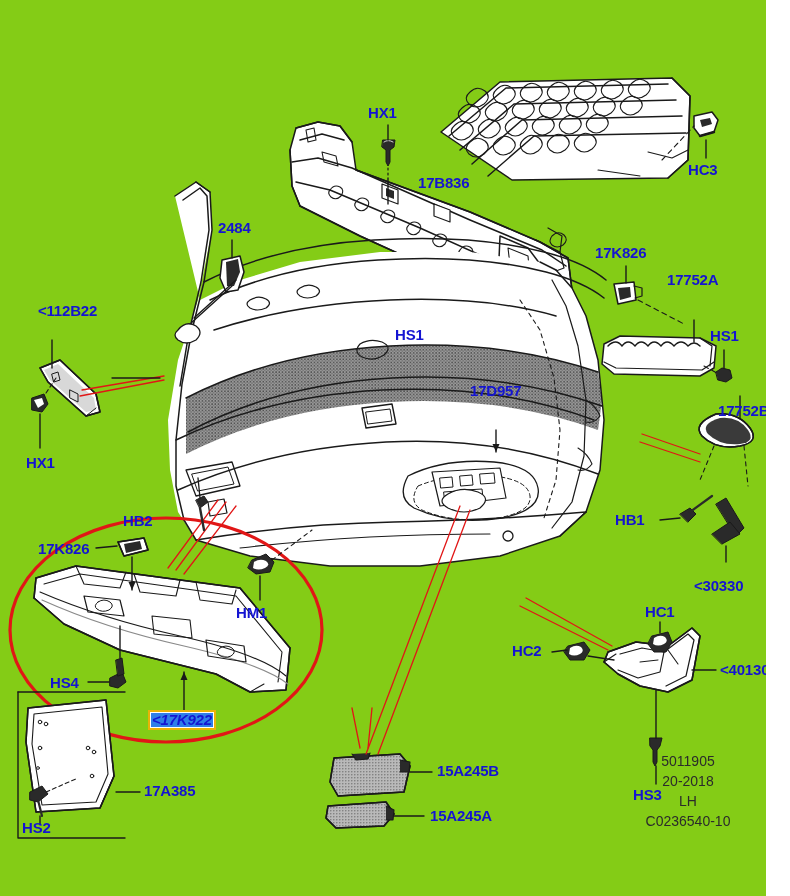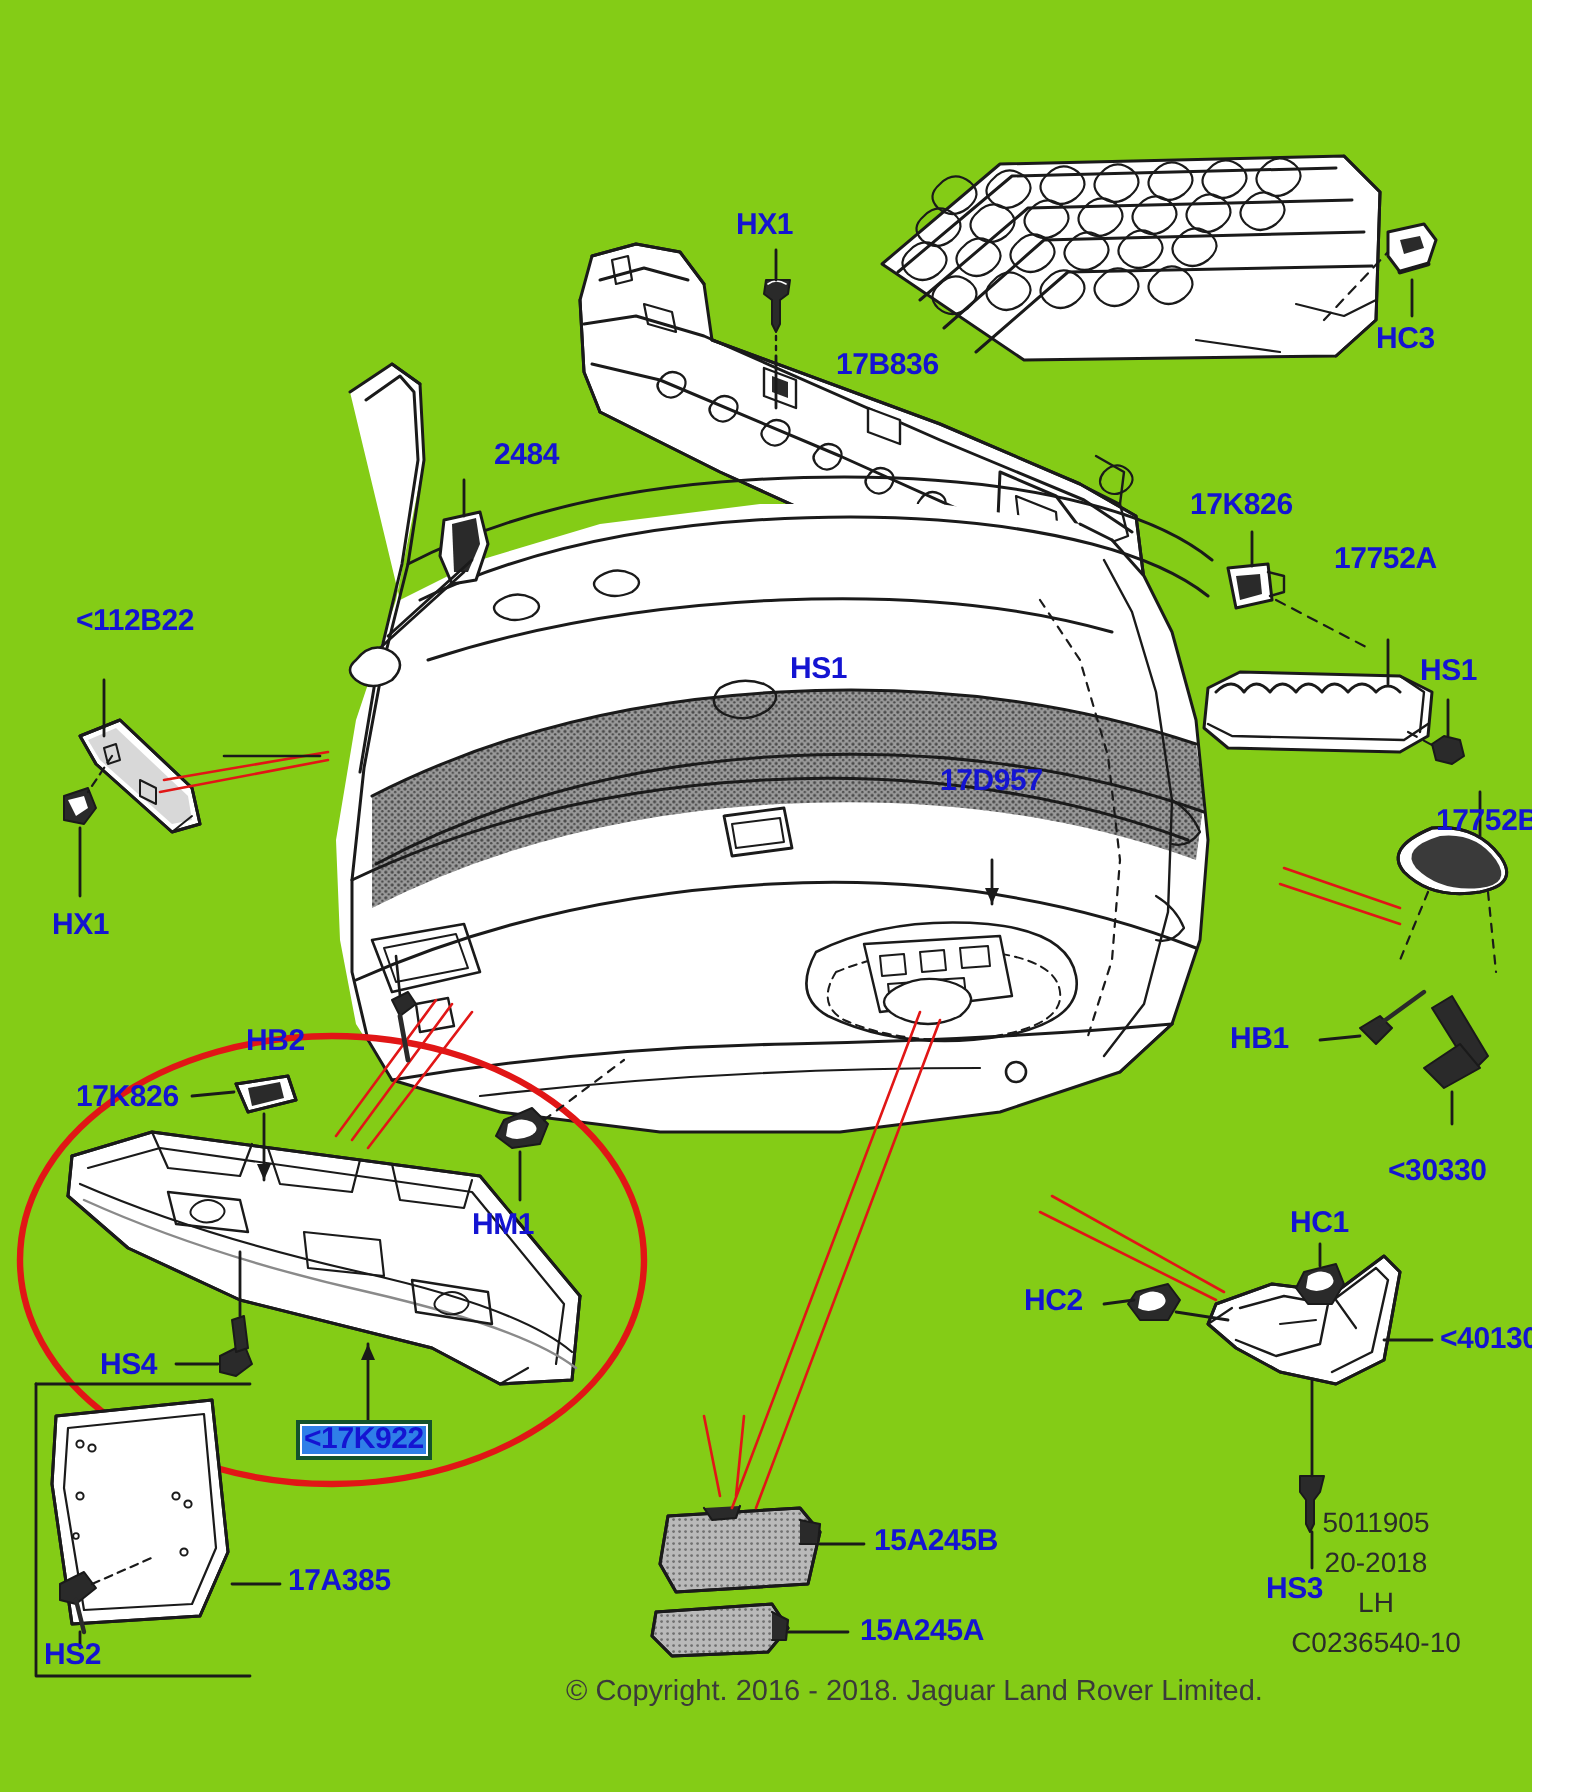--- a/index.html
+++ b/index.html
@@ -32,23 +32,24 @@
     font-size: 15px;
     line-height: 15px;
     color: #1414d2;
     white-space: nowrap;
     letter-spacing: -0.2px;
   }
   
   .lbl.selected {
     color: #1414d2;
     background: #2f7fe8;
-    border: 2px solid #14532d;
+    border: 2px solid #eab308;
     padding: 0px 2px 1px 2px;
     box-shadow: 0 0 0 1px #ffffff inset;
+    font-style: italic;
   }
   
   .meta {
     position: absolute;
     font-family: "Liberation Sans", sans-serif;
     font-size: 14px;
     line-height: 19px;
     color: #2b2b2b;
     white-space: nowrap;
     text-align: left;
@@ -471,21 +472,21 @@
       <line x1="656" y1="766" x2="656" y2="784" stroke="#1a1a1a" stroke-width="1.4"></line>
     </g>
   </svg>
 
   <div class="lbl" style="left:368px; top:105px;">HX1</div>
 
   <div class="lbl" style="left:418px; top:175px;">17B836</div>
 
   <div class="lbl" style="left:688px; top:162px;">HC3</div>
 
-  <div class="lbl" style="left:218px; top:220px;margin-left:29px;">2484</div>
+  <div class="lbl" style="left:218px; top:220px;">2484</div>
 
   <div class="lbl" style="left:38px; top:303px;">&lt;112B22</div>
 
   <div class="lbl" style="left:395px; top:327px;">HS1</div>
 
   <div class="lbl" style="left:595px; top:245px;">17K826</div>
 
   <div class="lbl" style="left:667px; top:272px;">17752A</div>
 
   <div class="lbl" style="left:710px; top:328px;">HS1</div>
@@ -524,15 +525,14 @@
 
   <div class="lbl" style="left:437px; top:763px;">15A245B</div>
 
   <div class="lbl" style="left:430px; top:808px;">15A245A</div>
 
   <div class="meta" style="left:688px; top:752px; transform:translateX(-50%);">5011905</div>
   <div class="meta" style="left:688px; top:772px; transform:translateX(-50%);">20-2018</div>
   <div class="meta" style="left:688px; top:792px; transform:translateX(-50%);">LH</div>
   <div class="meta" style="left:688px; top:812px; transform:translateX(-50%);">C0236540-10</div>
 
-  <div class="copyright" style="left:283px; top:838px;">© Copyright. 2016 - 2018. Jaguar Land Rover Limited.</div>
 
 </div>
 
 </body></html>

